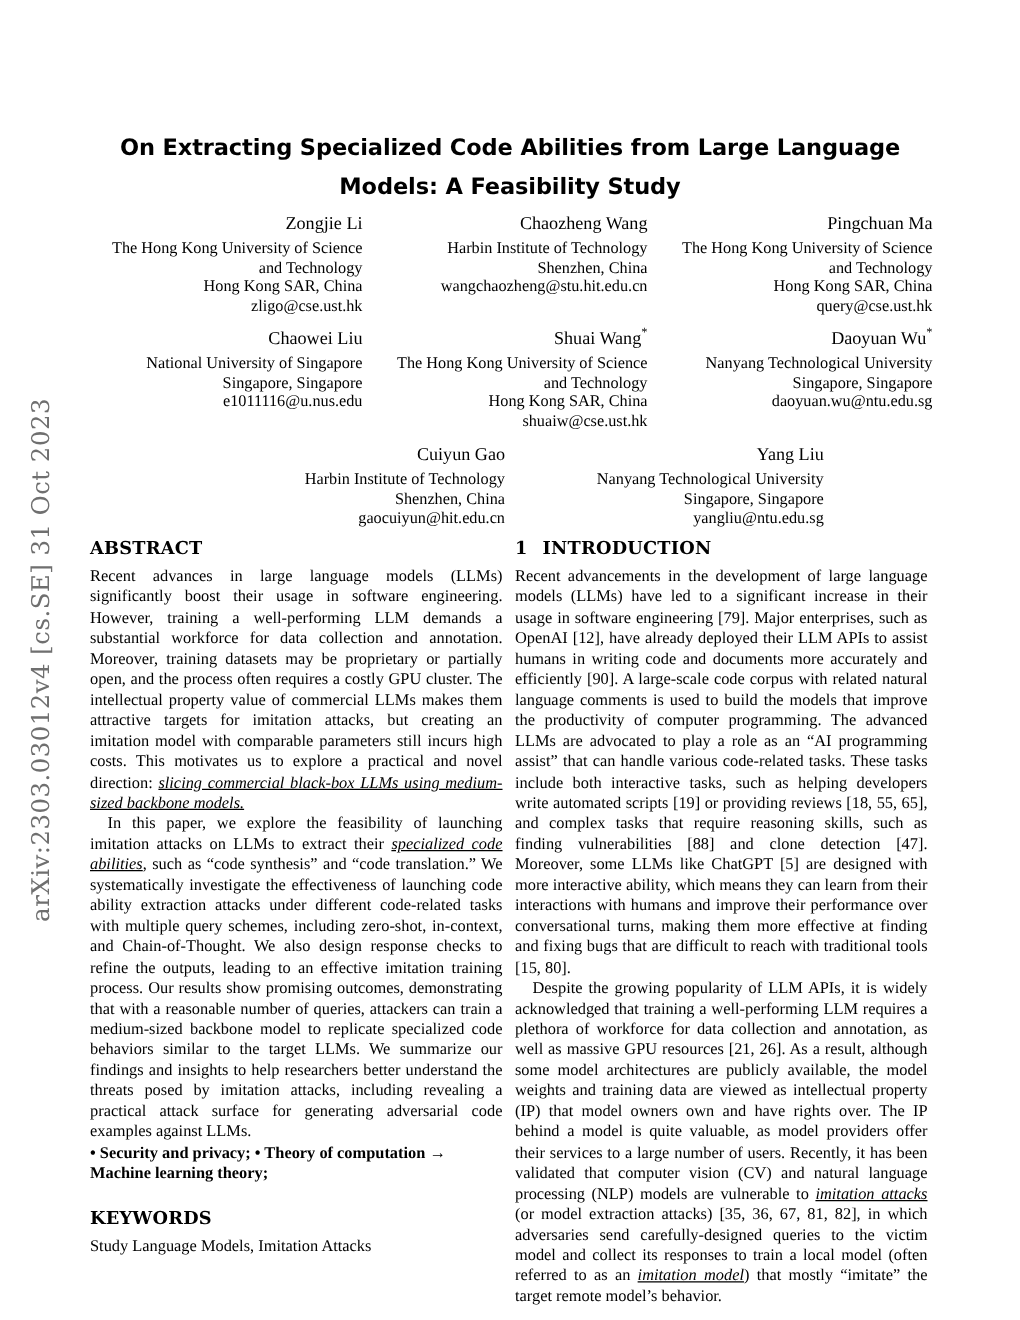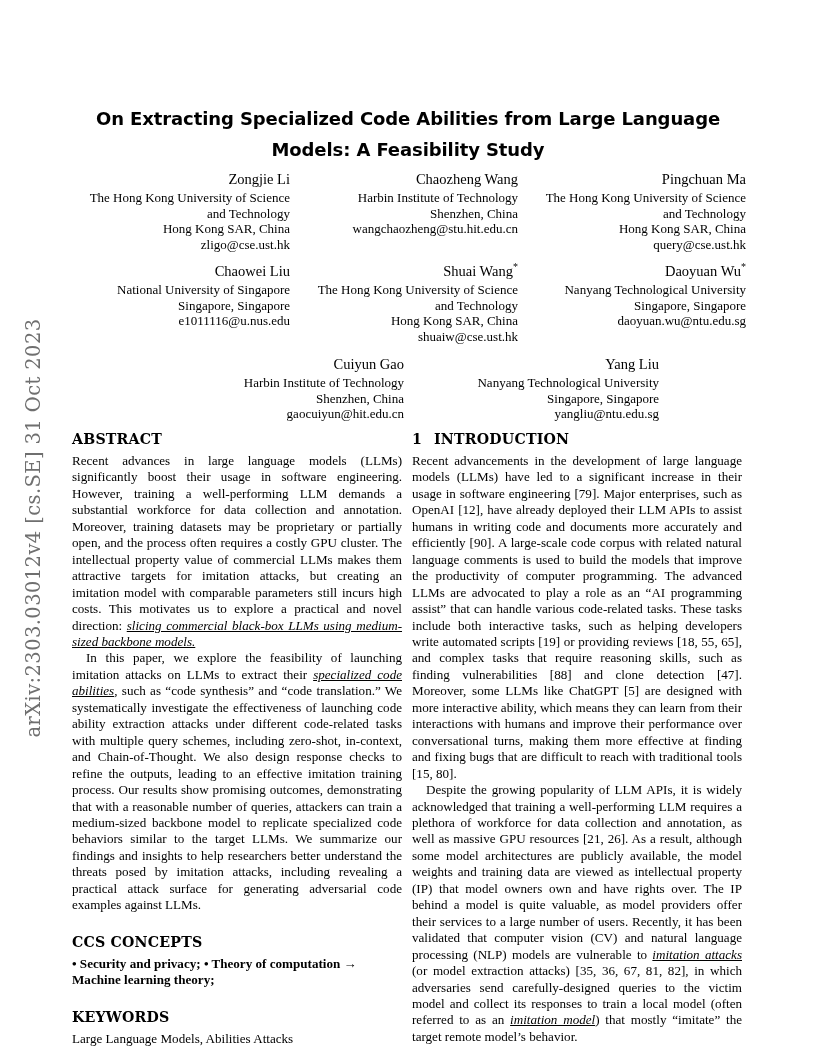--- a/index.html
+++ b/index.html
@@ -237,25 +237,24 @@
         <div class="line">yangliu@ntu.edu.sg</div>
       </div>
     </div>
   </div>
 
   <div class="col col-left">
     <h2 class="head">ABSTRACT</h2>
     <p class="body"><span>Recent advances in large language models (LLMs) significantly boost their usage in software engineering. However, training a well-performing LLM demands a substantial workforce for data collection and annotation. Moreover, training datasets may be proprietary or partially open, and the process often requires a costly GPU cluster. The intellectual property value of commercial LLMs makes them attractive targets for imitation attacks, but creating an imitation model with comparable parameters still incurs high costs. This motivates us to explore a practical and novel direction: </span><i>slicing commercial black-box LLMs using medium-sized backbone models.</i></p>
     <p class="body indent"><span>In this paper, we explore the feasibility of launching imitation attacks on LLMs to extract their </span><i>specialized code abilities</i><span>, such as “code synthesis” and “code translation.” We systematically investigate the effectiveness of launching code ability extraction attacks under different code-related tasks with multiple query schemes, including zero-shot, in-context, and Chain-of-Thought. We also design response checks to refine the outputs, leading to an effective imitation training process. Our results show promising outcomes, demonstrating that with a reasonable number of queries, attackers can train a medium-sized backbone model to replicate specialized code behaviors similar to the target LLMs. We summarize our findings and insights to help researchers better understand the threats posed by imitation attacks, including revealing a practical attack surface for generating adversarial code examples against LLMs.</span></p>
 
-    <h2 class="head spaced">CCS CONCEPTS</h2>
     <p class="ccs">• Security and privacy; • Theory of computation → Machine learning theory;</p>
 
     <h2 class="head spaced">KEYWORDS</h2>
-    <p class="kw">Large Language Models, Abilities Attacks</p>
+    <p class="kw">Study Language Models, Imitation Attacks</p>
   </div>
 
   <div class="col col-right">
     <h2 class="head"><span class="secnum">1</span><span>INTRODUCTION</span></h2>
     <p class="body">Recent advancements in the development of large language models (LLMs) have led to a significant increase in their usage in software engineering [79]. Major enterprises, such as OpenAI [12], have already deployed their LLM APIs to assist humans in writing code and documents more accurately and efficiently [90]. A large-scale code corpus with related natural language comments is used to build the models that improve the productivity of computer programming. The advanced LLMs are advocated to play a role as an “AI programming assist” that can handle various code-related tasks. These tasks include both interactive tasks, such as helping developers write automated scripts [19] or providing reviews [18, 55, 65], and complex tasks that require reasoning skills, such as finding vulnerabilities [88] and clone detection [47]. Moreover, some LLMs like ChatGPT [5] are designed with more interactive ability, which means they can learn from their interactions with humans and improve their performance over conversational turns, making them more effective at finding and fixing bugs that are difficult to reach with traditional tools [15, 80].</p>
     <p class="body indent"><span>Despite the growing popularity of LLM APIs, it is widely acknowledged that training a well-performing LLM requires a plethora of workforce for data collection and annotation, as well as massive GPU resources [21, 26]. As a result, although some model architectures are publicly available, the model weights and training data are viewed as intellectual property (IP) that model owners own and have rights over. The IP behind a model is quite valuable, as model providers offer their services to a large number of users. Recently, it has been validated that computer vision (CV) and natural language processing (NLP) models are vulnerable to </span><i>imitation attacks</i><span> (or model extraction attacks) [35, 36, 67, 81, 82], in which adversaries send carefully-designed queries to the victim model and collect its responses to train a local model (often referred to as an </span><i>imitation model</i><span>) that mostly “imitate” the target remote model’s behavior.</span></p>
   </div>
 
 
 </div>

